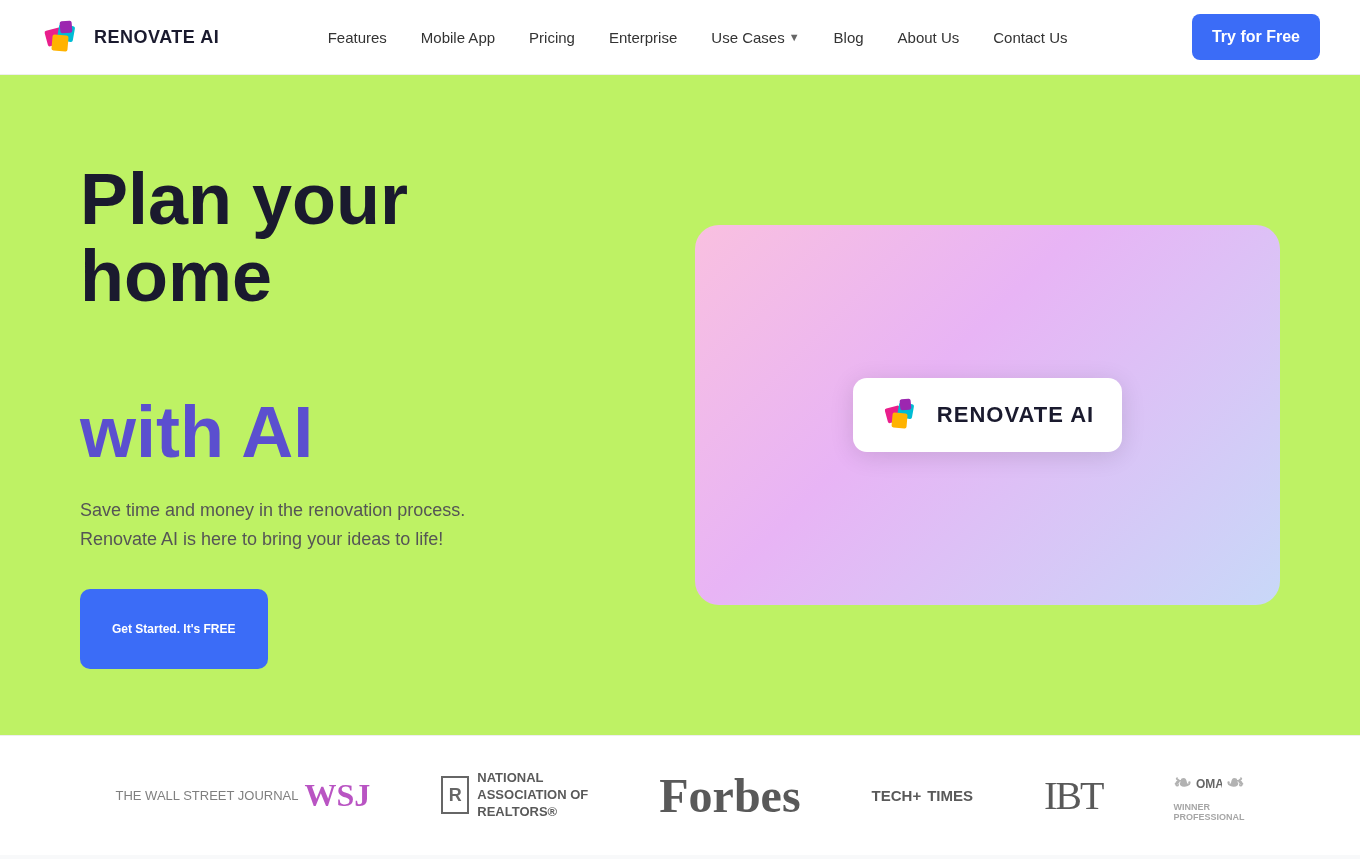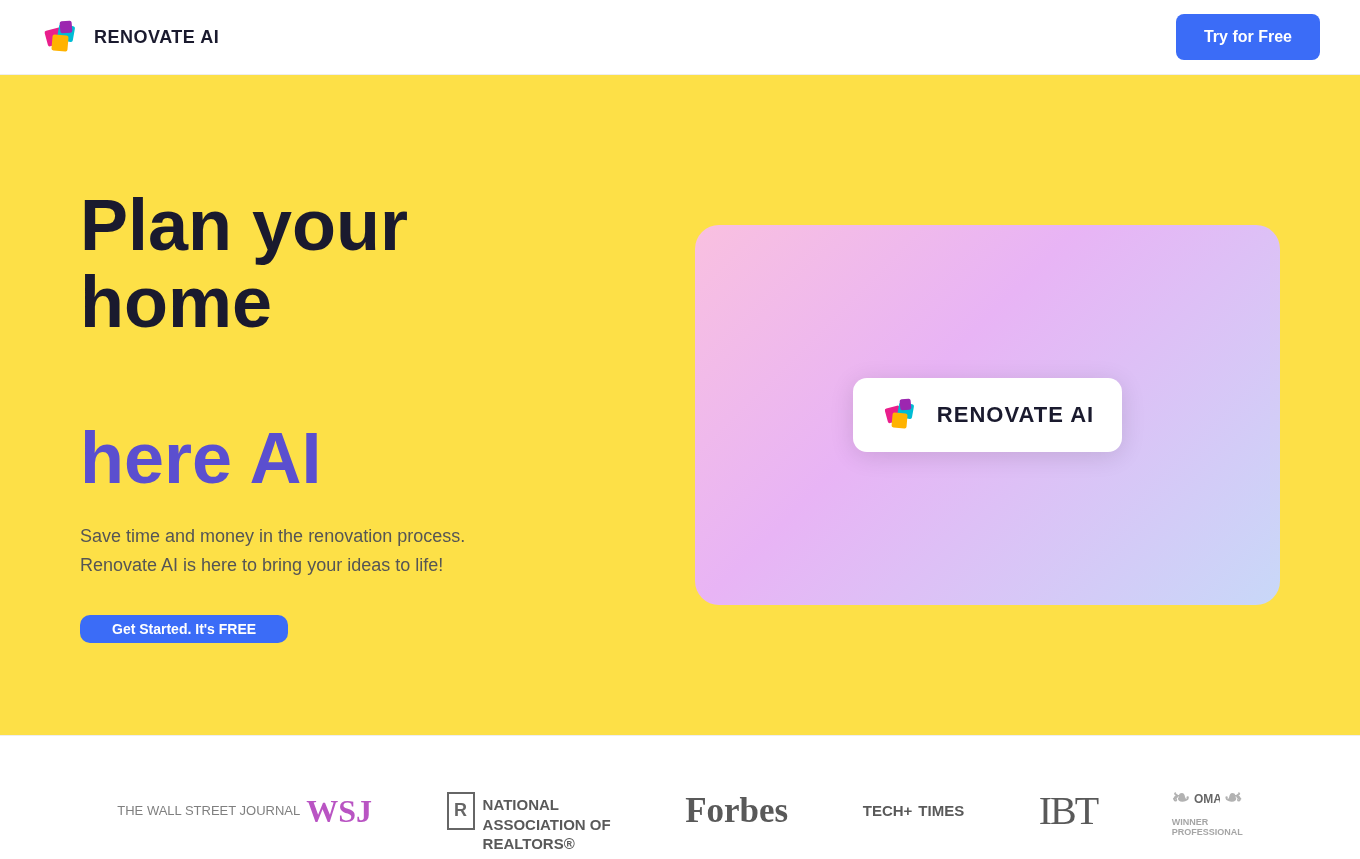--- a/index.html
+++ b/index.html
@@ -27,46 +27,46 @@
       display: flex; align-items: center; gap: 6px;
     }
     .nav-link {
       font-size: 15px; color: #333; text-decoration: none; padding: 8px 14px;
       border-radius: 6px; cursor: pointer;
       display: flex; align-items: center; gap: 4px;
     }
     .nav-chevron { font-size: 11px; color: #666; }
     .nav-cta {
       background: #3b6cf7; color: #fff; border: none;
-      padding: 14px 28px; border-radius: 8px;
+      padding: 14px 20px; border-radius: 8px;
       font-size: 16px; font-weight: 600; cursor: pointer; margin-left: 16px;
     }
 
     
     .hero {
       margin-top: 75px;
       padding: 80px 80px 60px;
       display: flex; align-items: center; justify-content: space-between;
       min-height: 660px;
-      background: #fde047;
+      background: #bef264;
     }
     .hero-left { max-width: 520px; }
     .hero-title {
       font-size: 72px; font-weight: 800; line-height: 1.08; color: #1a1a2e;
       margin-bottom: 24px;
     }
     .hero-title-highlight { color: #5b4fcf; }
     .hero-description {
       font-size: 18px; color: #555; line-height: 1.6; margin-bottom: 36px;
       max-width: 460px;
     }
     .hero-btn {
       background: #3b6cf7; color: #fff; border: none;
-      padding: 6px 32px; border-radius: 10px;
-      font-size: 14px; font-weight: 600; cursor: pointer;
+      padding: 33px 32px; border-radius: 10px;
+      font-size: 12px; font-weight: 600; cursor: pointer;
     }
 
     .hero-right {
       width: 585px; height: 380px;
       border-radius: 24px;
       background: linear-gradient(135deg, #f9c0e0 0%, #e8b4f5 40%, #c8d8f8 100%);
       display: flex; align-items: center; justify-content: center;
       flex-shrink: 0;
     }
     .hero-logo-card {
@@ -95,22 +95,22 @@
     .press-wsj { font-size: 13px; line-height: 1.2; text-align: center; }
     .press-wsj-title { font-size: 13px; font-weight: 400; color: #555; }
     .press-wsj-main { font-size: 32px; font-weight: 700; font-family: Georgia, serif; color: #a21caf; }
     .press-nar {
       display: flex; align-items: center; gap: 8px;
     }
     .press-nar-box {
       border: 2.5px solid #333; width: 28px; height: 38px; display: flex; align-items: center; justify-content: center;
       font-size: 18px; font-weight: 800;
     }
-    .press-nar-text { font-size: 15px; font-weight: 700; line-height: 1.3; color: #222; margin-top: 27px; }
-    .press-forbes { font-size: 35px; font-weight: 700; font-family: Georgia, serif; color: #222; }
+    .press-nar-text { font-size: 13px; font-weight: 700; line-height: 1.3; color: #222; }
+    .press-forbes { font-size: 48px; font-weight: 700; font-family: Georgia, serif; color: #222; }
     .press-tech { font-size: 15px; font-weight: 800; color: #222; line-height: 1.2; text-align: left; }
     .press-ibt { font-size: 40px; font-weight: 300; color: #222; letter-spacing: -2px; font-family: Georgia, serif; }
     .press-winner { display: flex; flex-direction: column; align-items: center; }
     .press-winner-inner { display: flex; align-items: center; gap: 4px; }
     .press-winner-laurel { font-size: 22px; color: #999; }
     .press-winner-icon { width: 26px; height: 22px; }
     .press-winner-text { font-size: 9px; color: #888; text-align: left; }
 
     
     .bottom-section {
@@ -126,31 +126,44 @@
     <svg class="nav-logo-icon" viewBox="0 0 44 44" fill="none" xmlns="http://www.w3.org/2000/svg">
 
       <rect x="6" y="14" width="16" height="16" rx="2" fill="#e91e8c" transform="rotate(-15 14 22)"></rect>
       <rect x="18" y="10" width="16" height="16" rx="2" fill="#00bcd4" transform="rotate(10 26 18)"></rect>
       <rect x="12" y="20" width="16" height="16" rx="2" fill="#ffb300" transform="rotate(5 20 28)"></rect>
       <rect x="20" y="6" width="12" height="12" rx="2" fill="#9c27b0" transform="rotate(-5 26 12)"></rect>
     </svg>
     <span class="nav-logo-text">RENOVATE AI</span>
   </a>
 
+  <div class="nav-links">
+    <a class="nav-link" href="#">Features</a>
+    <a class="nav-link" href="#">Mobile App</a>
+    <a class="nav-link" href="#">Pricing</a>
+    <a class="nav-link" href="#">Enterprise</a>
+    <a class="nav-link" href="#">
+      <span>Use Cases</span>
+      <span class="nav-chevron">▼</span>
+    </a>
+    <a class="nav-link" href="#">Blog</a>
+    <a class="nav-link" href="#">About Us</a>
+    <a class="nav-link" href="#">Contact Us</a>
+  </div>
 
   <button class="nav-cta">Try for Free</button>
 </nav>
 
 <section class="hero">
   <div class="hero-left">
     <h1 class="hero-title">
       <span>Plan your</span><br>
       <span>home</span><br>
       <br>
-      <span class="hero-title-highlight">here AI</span>
+      <span class="hero-title-highlight">with AI</span>
     </h1>
     <p class="hero-description">Save time and money in the renovation process. Renovate AI is here to bring your ideas to life!</p>
     <button class="hero-btn">Get Started. It's FREE</button>
   </div>
 
   <div class="hero-right">
     <div class="hero-logo-card">
       <svg class="hero-logo-card-icon" viewBox="0 0 42 42" fill="none">
         <rect x="5" y="13" width="15" height="15" rx="2" fill="#e91e8c" transform="rotate(-15 12 20)"></rect>
         <rect x="17" y="9" width="15" height="15" rx="2" fill="#00bcd4" transform="rotate(10 24 17)"></rect>

